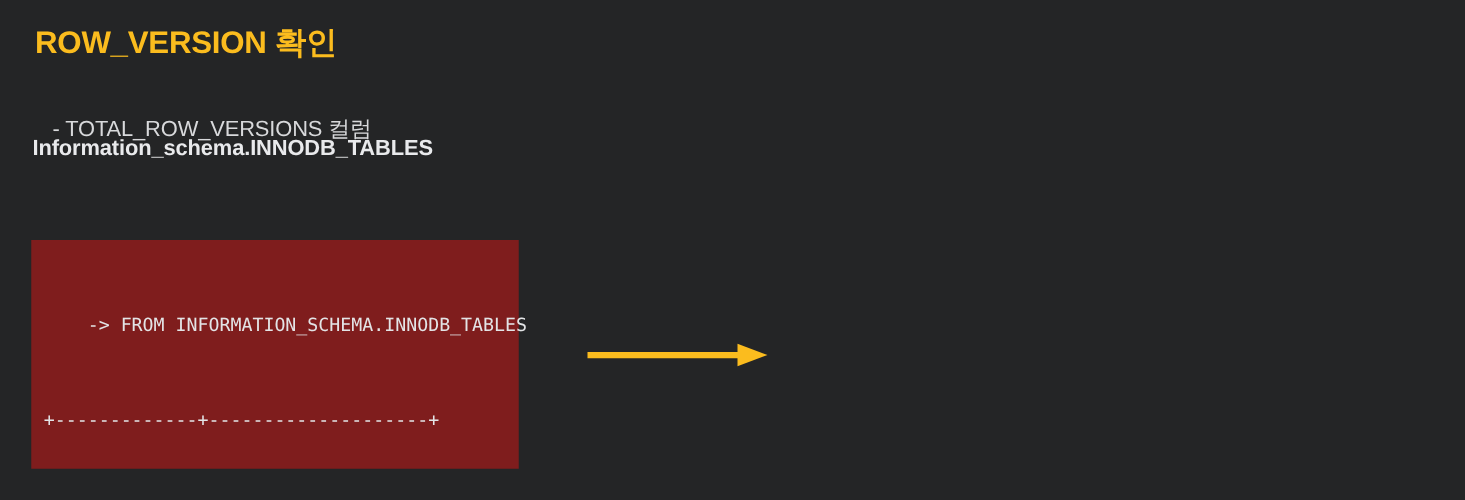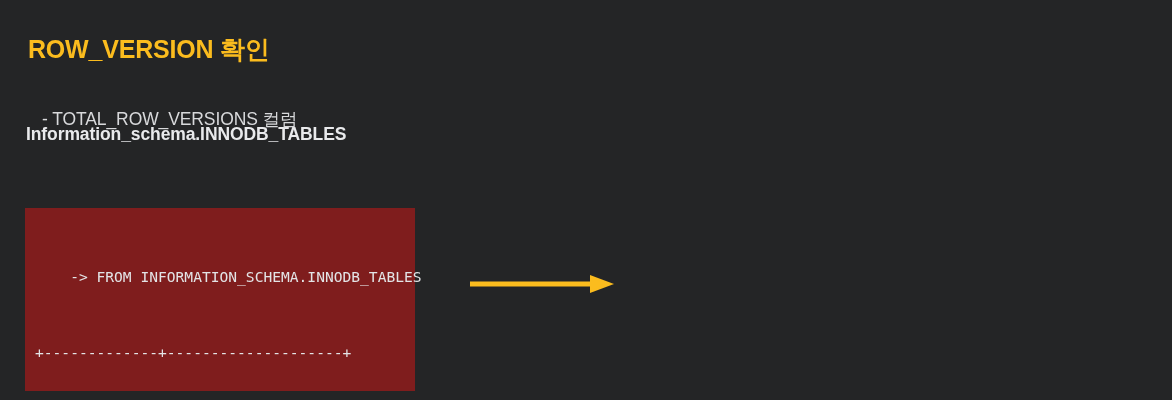--- a/index.html
+++ b/index.html
@@ -18,21 +18,21 @@
 
   .slide {
     position: relative;
     width: 1172px;
     height: 400px;
   }
 
   
   .panel {
     position: absolute;
-    top: 16px;
+    top: 0;
     height: 319px;
   }
   .panel-left  { left: 0;   width: 560px; }
   .panel-right { left: 640px; width: 532px; }
 
   
   .heading {
     position: absolute;
     font-size: 25px;
     font-weight: bold;

